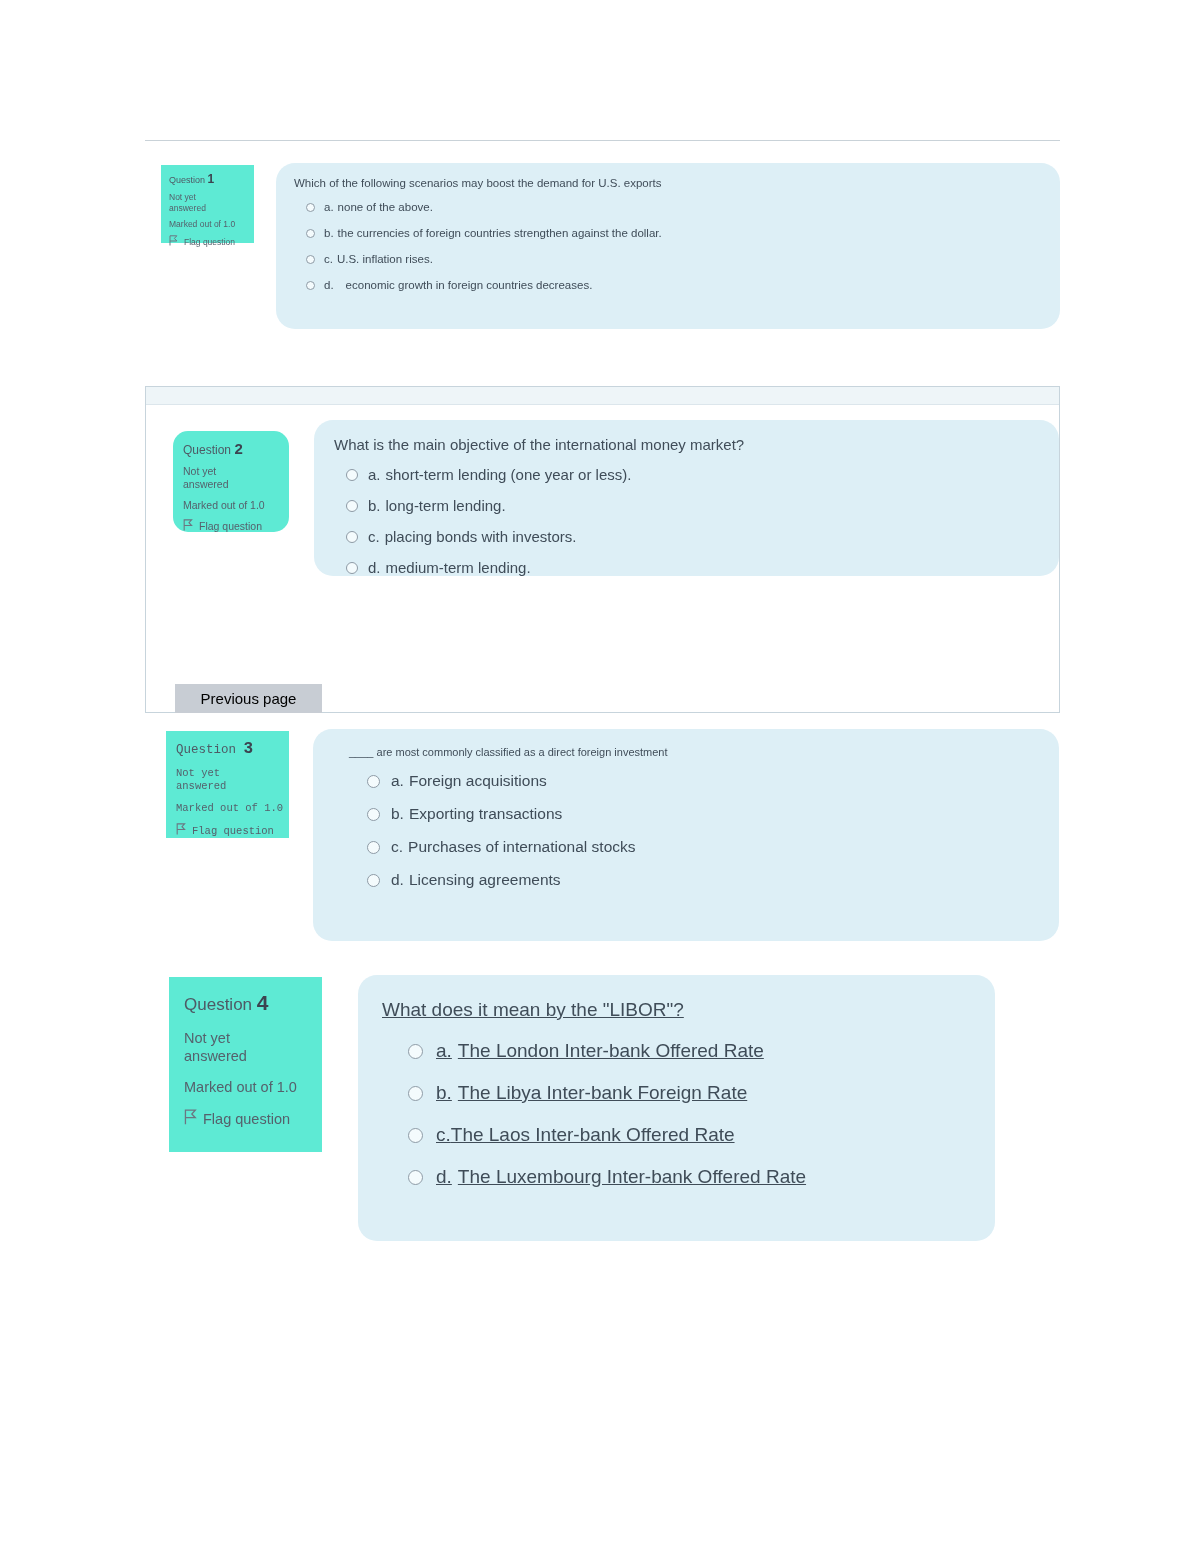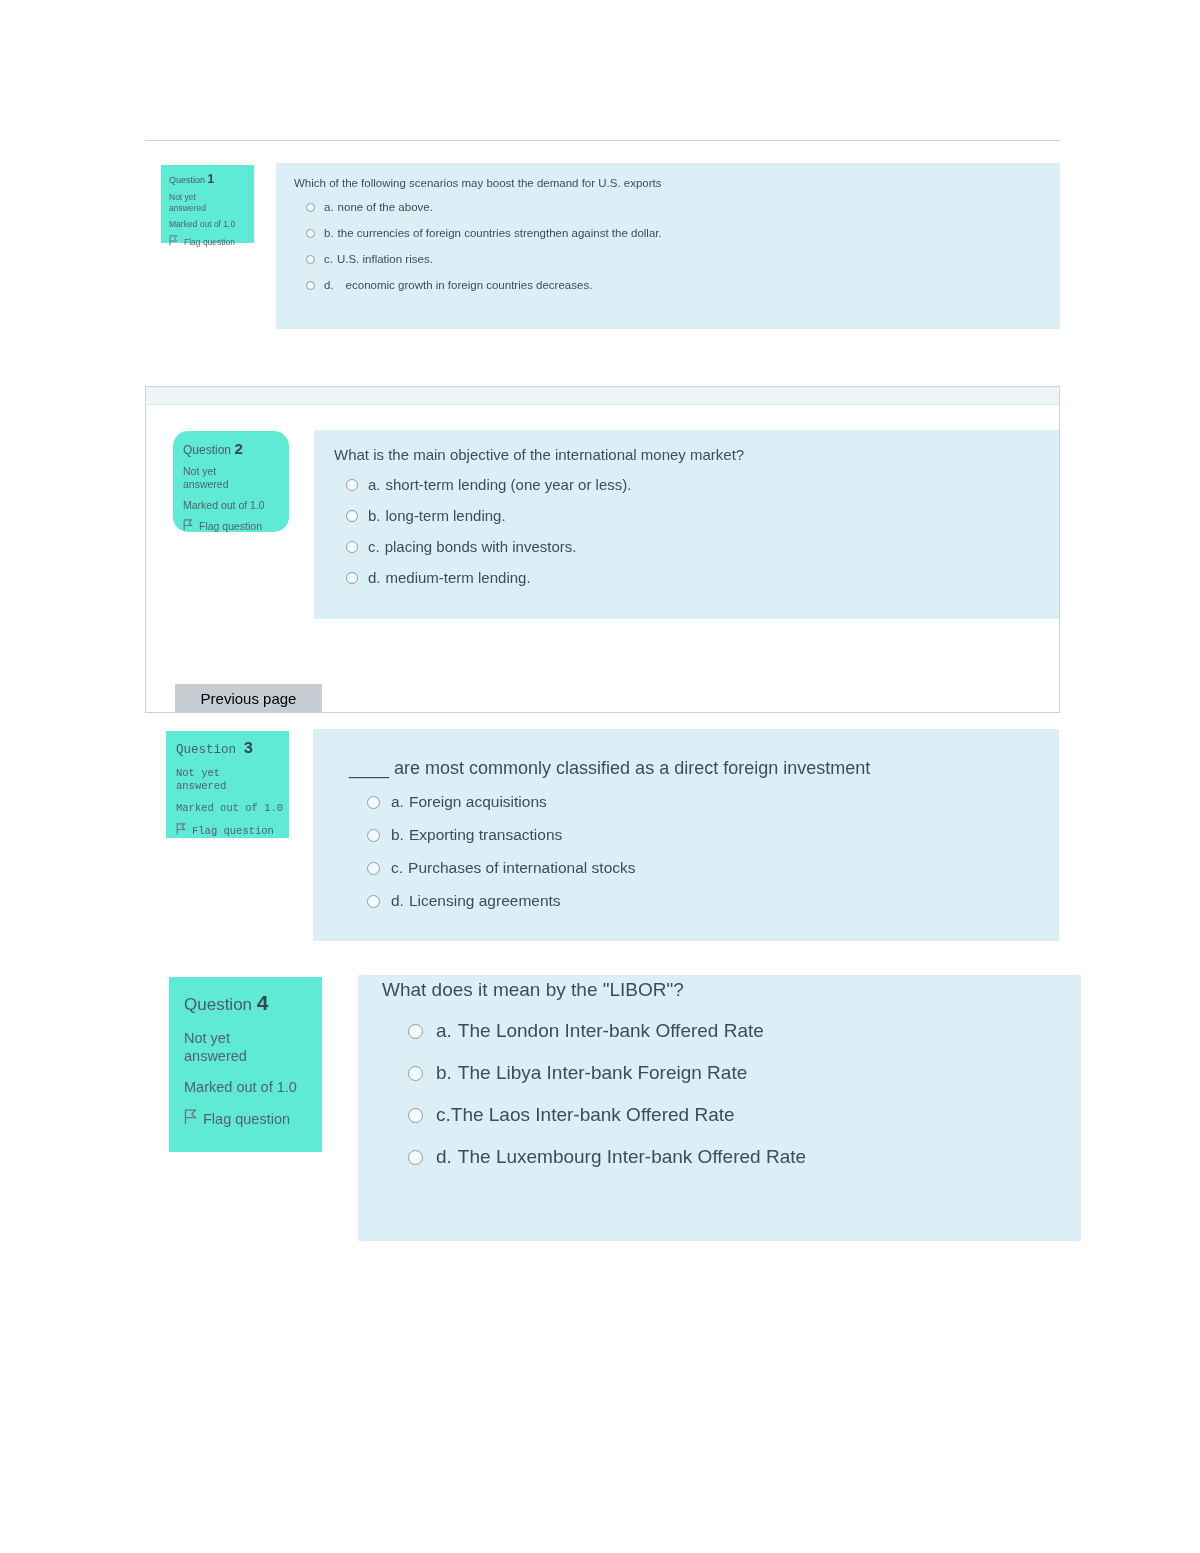--- a/index.html
+++ b/index.html
@@ -78,20 +78,21 @@
     display: flex;
     align-items: center;
     gap: 6px;
   }
   .flag-icon { display: inline-block; flex: 0 0 auto; }
 
   .qpanel {
     position: absolute;
     background: #ddeff6;
     color: #3f4c58;
+    border-radius: 19px;
   }
   .qtext {
     color: #404d59;
     font-weight: 400;
   }
   .qopt {
     display: flex;
     align-items: flex-start;
     color: #3f4c58;
   }
@@ -129,22 +130,22 @@
     width: 116px; height: 101px;
     padding: 9px 10px;
     font-size: 10.5px;
     border-radius: 15px;
   }
   #q2 .qinfo .qhead { font-size: 12px; margin-bottom: 8px; }
   #q2 .qinfo .qhead .qnum { font-size: 15px; }
   #q2 .qinfo .qstate { margin-bottom: 8px; }
   #q2 .qinfo .qmarks { margin-bottom: 8px; }
   #q2 .qpanel {
-    left: 314px; top: 430px;
-    width: 745px; height: 189px;
+    left: 314px; top: 420px;
+    width: 745px; height: 156px;
     padding: 16px 20px;
   }
   #q2 .qtext { font-size: 15px; margin-bottom: 13px; }
   #q2 .qopt { font-size: 15px; margin-bottom: 14px; }
   #q2 .radio { width: 12px; height: 12px; margin: 3px 10px 0 12px; }
 
   
   .prev-btn {
     position: absolute;
     left: 175px; top: 684px;
@@ -169,39 +170,40 @@
   }
   #q3 .qinfo .qhead { font-size: 12.5px; margin-bottom: 9px; }
   #q3 .qinfo .qhead .qnum { font-size: 16px; }
   #q3 .qinfo .qstate { margin-bottom: 9px; }
   #q3 .qinfo .qmarks { margin-bottom: 9px; }
   #q3 .qpanel {
     left: 313px; top: 729px;
     width: 746px; height: 212px;
     padding: 17px 22px;
   }
-  #q3 .qtext { font-size: 18px; margin-bottom: 14px; margin-top: 12px; }
+  #q3 .qtext { font-size: 11px; margin-bottom: 14px; }
   #q3 .qopt { font-size: 15.5px; margin-bottom: 15px; }
   #q3 .radio { width: 13px; height: 13px; margin: 3px 11px 0 32px; }
 
   
   #q4 .qinfo {
     left: 169px; top: 977px;
     width: 153px; height: 175px;
     padding: 14px 15px;
     font-size: 14.5px;
   }
   #q4 .qinfo .qhead { font-size: 17px; margin-bottom: 14px; }
   #q4 .qinfo .qhead .qnum { font-size: 21px; }
   #q4 .qinfo .qstate { margin-bottom: 14px; }
   #q4 .qinfo .qmarks { margin-bottom: 14px; }
   #q4 .qpanel {
     left: 358px; top: 975px;
-    width: 723px; height: 266px;
-    padding: 4px 24px;
+    width: 637px; height: 266px;
+    padding: 24px 24px;
+    text-decoration: underline;
   }
   #q4 .qtext { font-size: 19px; margin-bottom: 19px; }
   #q4 .qopt { font-size: 19px; margin-bottom: 20px; }
   #q4 .radio { width: 15px; height: 15px; margin: 4px 13px 0 26px; }
 </style>
 </head>
 <body>
 
 <div class="page">
 

